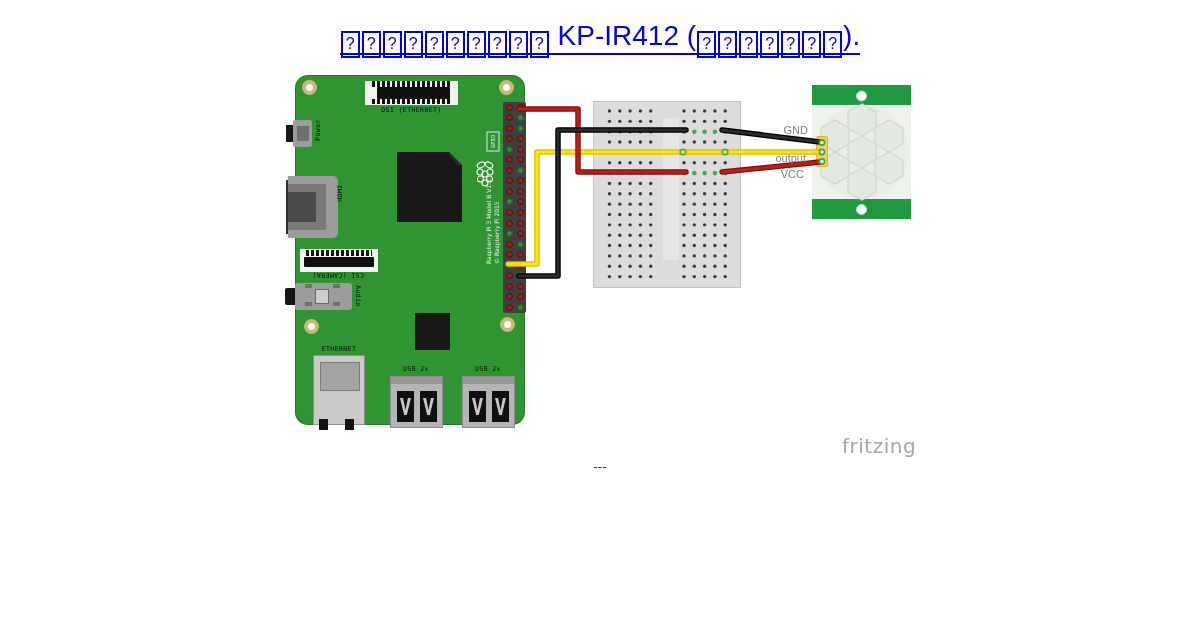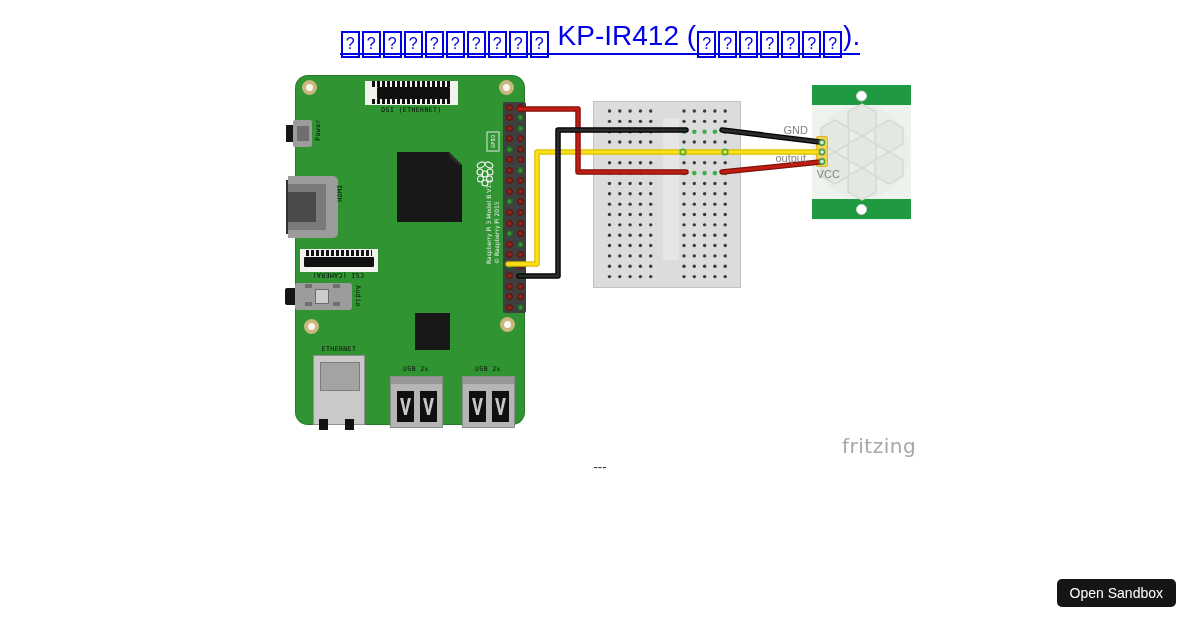--- a/index.html
+++ b/index.html
@@ -440,19 +440,18 @@
       <circle cx="725" cy="152" r="2.8" stroke="#3fae49" stroke-width="1.6"></circle>
 
       <circle cx="822" cy="142.5" r="2.6" fill="#e4efe2" stroke="#4aa04a" stroke-width="1.6"></circle>
       <circle cx="822" cy="152" r="2.6" fill="#e4efe2" stroke="#4aa04a" stroke-width="1.6"></circle>
       <circle cx="822" cy="161.5" r="2.6" fill="#e4efe2" stroke="#4aa04a" stroke-width="1.6"></circle>
     </g>
   </svg>
 
   <div class="wire-label" style="left:708px;top:124px;">GND</div>
   <div class="wire-label" style="left:706px;top:152px;">output</div>
-  <div class="wire-label" style="left:740px;top:168px;">VCC</div>
+  <div class="wire-label" style="left:704px;top:168px;">VCC</div>
 
   <div class="watermark">fritzing</div>
   <div class="separator">---</div>
-  <button class="sandbox-btn">Open Sandbox</button>
 
 </div>
 
 </body></html>

